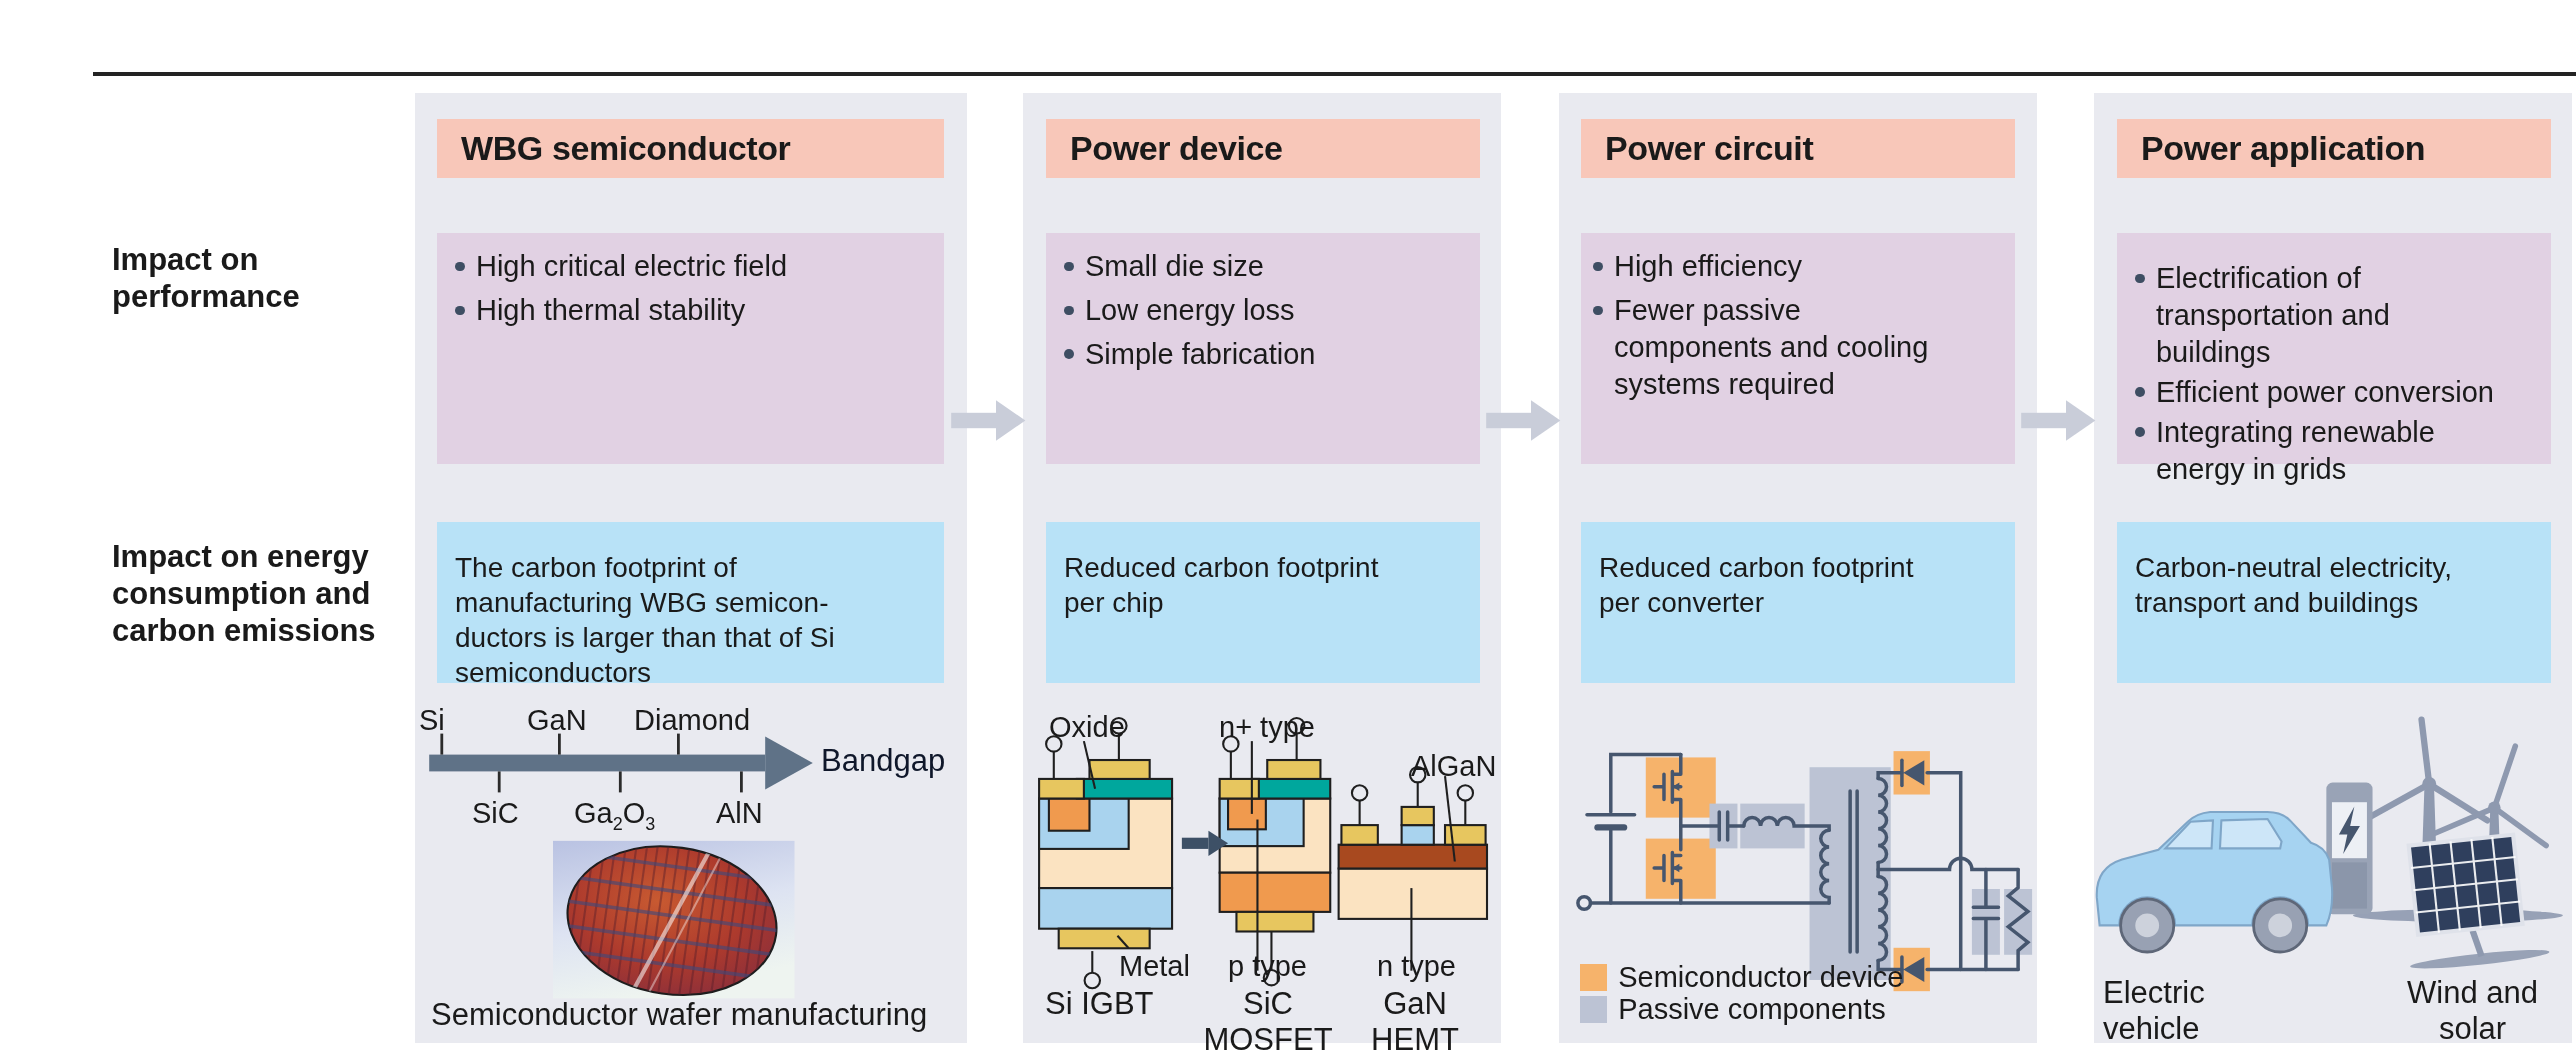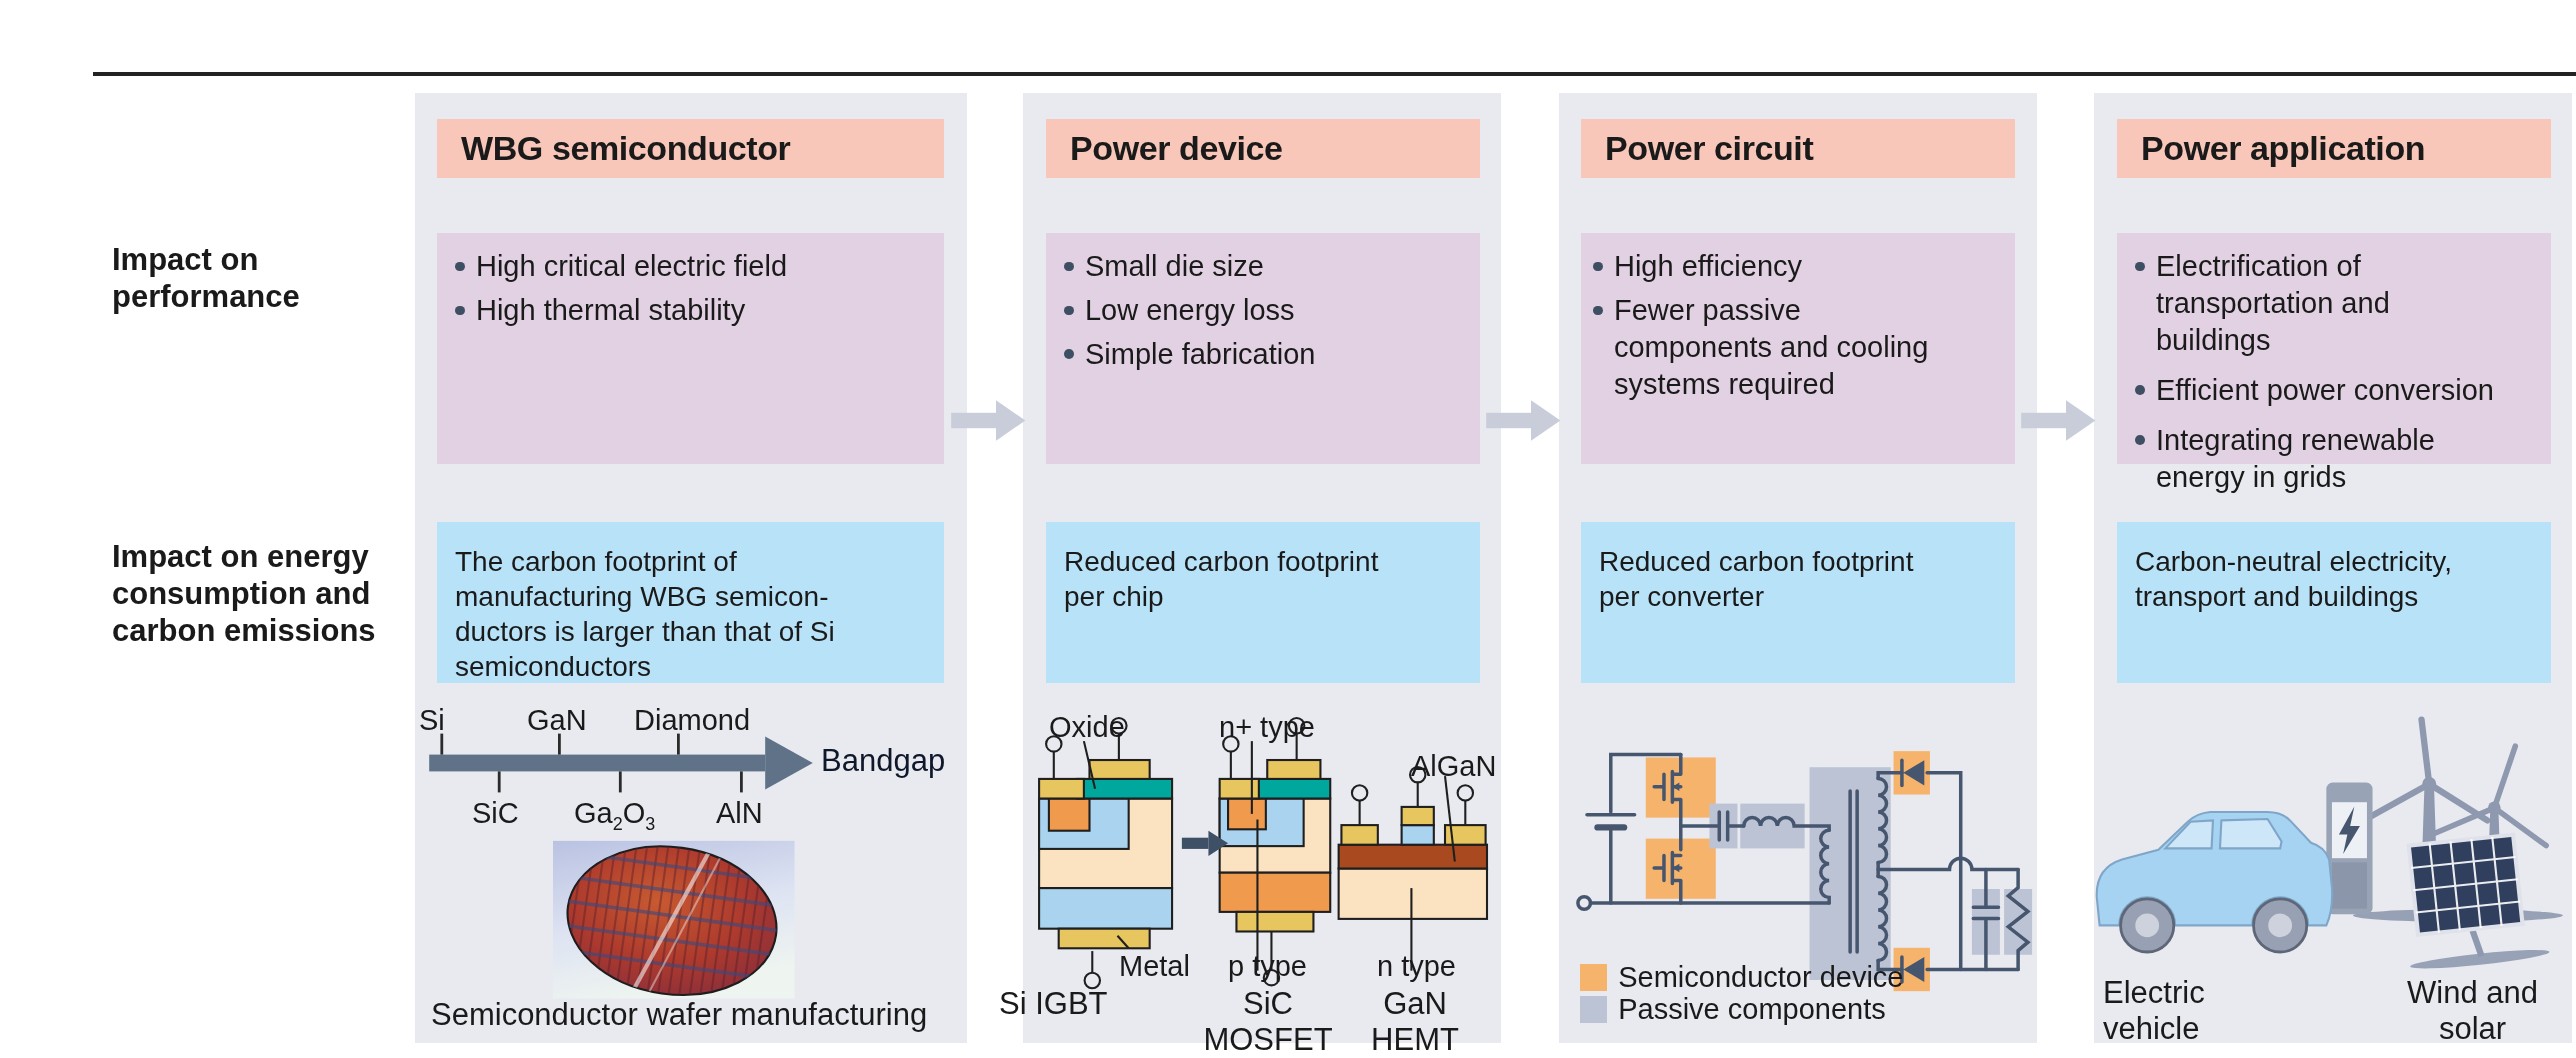--- a/index.html
+++ b/index.html
@@ -3,21 +3,21 @@
 <meta charset="utf-8">
 <style>
   * { margin:0; padding:0; box-sizing:border-box; }
   html,body { background:#ffffff; }
   body { font-family:"Liberation Sans", sans-serif; color:#1a1a1a; }
   #canvas { position:relative; width:2576px; height:1058px; background:#fff; overflow:hidden; }
   .abs { position:absolute; }
   .panel { background:var(--panel_bg); }
   .pink { background:var(--header_bg); font-weight:bold; font-size:34px; display:flex; align-items:center; padding-left:24px; letter-spacing:-0.4px; }
   .purple { background:var(--performance_bg); padding:15.4px 17px 15.4px 18px; }
-  .blue { background:var(--energy_bg); padding:22px 18px; font-size:28px; line-height:1.25; white-space:pre-line; }
+  .blue { background:var(--energy_bg); padding:28px 18px; font-size:28px; line-height:1.25; white-space:pre-line; }
   ul.bullets { list-style:none; display:flex; flex-direction:column; gap:7px; }
   li.bullet { display:flex; gap:11.2px; font-size:29px; line-height:1.27; white-space:pre-line; }
   .dot { width:9.8px; height:9.8px; border-radius:50%; background:var(--bullet); margin-top:13.3px; flex:none; }
   .rowlabel { font-weight:bold; font-size:31px; line-height:1.2; white-space:pre-line; }
   .dlabel { font-size:29px; line-height:1.1; }
   .dcap { font-size:31px; line-height:1.15; white-space:pre-line; }
   .gray-txt { color:#0f172a; }
   .legend-row { display:flex; align-items:center; gap:11.2px; font-size:29px; }
   .sw { width:27px; height:27px; flex:none; }
   .sw-semi { background:var(--semiconductor_highlight); }
@@ -63,21 +63,21 @@
   </div>
   <div class="abs purple" style="left:1581px;top:233px;width:434px;height:231px;padding-left:12px;">
     <ul class="bullets">
       <li class="bullet"><span class="dot"></span><span>High efficiency</span></li>
       <li class="bullet"><span class="dot"></span><span>Fewer passive
 components and cooling
 systems required</span></li>
     </ul>
   </div>
   <div class="abs purple" style="left:2117px;top:233px;width:434px;height:231px;">
-    <ul class="bullets" style="gap:13px;">
+    <ul class="bullets" style="gap:3px;margin-top:12px;">
       <li class="bullet"><span class="dot"></span><span>Electrification of
 transportation and
 buildings</span></li>
       <li class="bullet"><span class="dot"></span><span>Efficient power conversion</span></li>
       <li class="bullet"><span class="dot"></span><span>Integrating renewable
 energy in grids</span></li>
     </ul>
   </div>
 
   <div class="abs blue" style="left:437px;top:522px;width:507px;height:161px;">The carbon footprint of
@@ -234,21 +234,21 @@
       <rect x="1688" y="1196" width="38" height="16" fill="#3d5066"></rect>
       <polygon points="1726,1186 1726,1222 1754,1204" fill="#3d5066"></polygon>
     </g>
   </svg>
   <div class="abs dlabel" style="left:1049px;top:712px;">Oxide</div>
   <div class="abs dlabel" style="left:1219px;top:712px;">n+ type</div>
   <div class="abs dlabel" style="left:1411px;top:751px;">AlGaN</div>
   <div class="abs dlabel" style="left:1119px;top:951px;">Metal</div>
   <div class="abs dlabel" style="left:1228px;top:951px;">p type</div>
   <div class="abs dlabel" style="left:1377px;top:951px;">n type</div>
-  <div class="abs dcap" style="left:999px;top:986px;text-align:right;">Si IGBT</div>
+  <div class="abs dcap" style="left:1045px;top:986px;text-align:right;">Si IGBT</div>
   <div class="abs dcap" style="left:1191px;top:986px;width:154px;text-align:center;">SiC
 MOSFET</div>
   <div class="abs dcap" style="left:1338px;top:986px;width:154px;text-align:center;">GaN
 HEMT</div>
 
   <svg class="abs" style="left:1559px;top:728px;" width="478" height="280" viewBox="2226 1040 683 400">
 
     <rect x="2350" y="1082" width="100" height="86" fill="var(--semiconductor_highlight)"></rect>
     <rect x="2350" y="1198" width="100" height="86" fill="var(--semiconductor_highlight)"></rect>
     <rect x="2441" y="1148" width="40" height="64" fill="var(--passive_highlight)"></rect>

